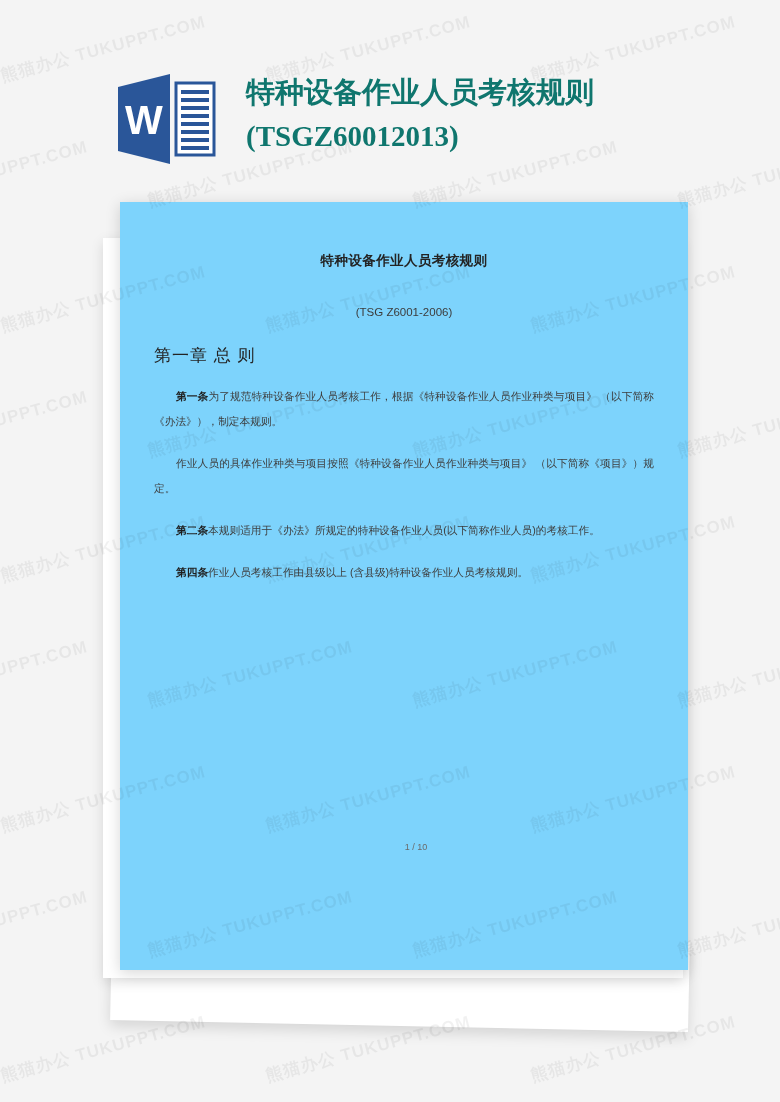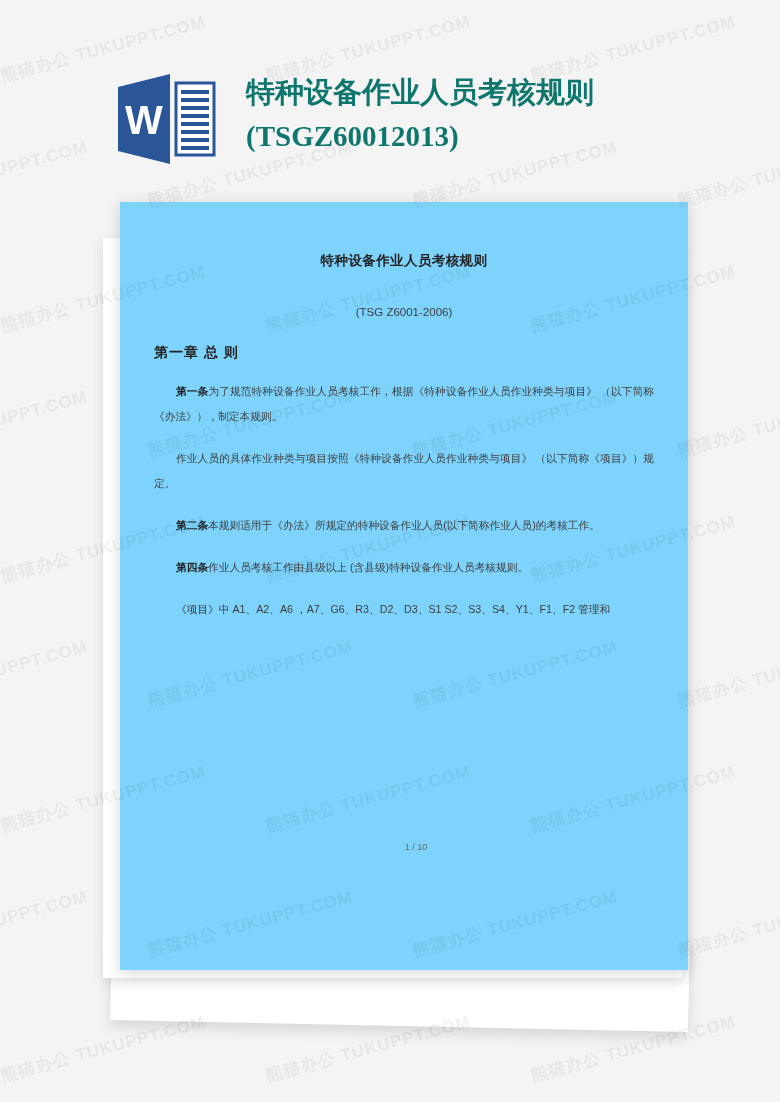--- a/index.html
+++ b/index.html
@@ -127,22 +127,22 @@
     margin: 50px 0 0 0;
     letter-spacing: 0.4px;
   }
   .doc-subtitle {
     text-align: center;
     font-size: 11.5px;
     color: #3c3c3c;
     margin: 36px 0 0 0;
   }
   .doc-chapter {
-    font-size: 14px;
-    font-weight: bold;
+    font-size: 17px;
+    font-weight: normal;
     color: #232323;
     margin: 26px 0 8px 34px;
     letter-spacing: 1px;
   }
   .doc-para {
     font-size: 10.7px;
     line-height: 25px;
     color: #3d3d3d;
     margin: 17px 34px 0 34px;
     text-align: justify;
@@ -192,23 +192,20 @@
         <b>第二条</b><span>本规则适用于《办法》所规定的特种设备作业人员(以下简称作业人员)的考核工作。</span>
       </p>
 
 
 
       <p class="doc-para">
         <b>第四条</b><span>作业人员考核工作由县级以上 (含县级)特种设备作业人员考核规则。</span>
       </p>
 
 
-      <p class="doc-para">
-        <span>《项目》中 A1、A2、A6 ，A7、G6、R3、D2、D3、S1  S2、S3、S4、Y1、F1、F2 管理和</span>
-      </p>
 
       <div class="doc-footer" style="position:absolute; left:0; top:640px;">1 / 10</div>
 
     </div>
   </div>
 </div>
 
 <div id="doc-header">
 
   <div id="word-icon">

